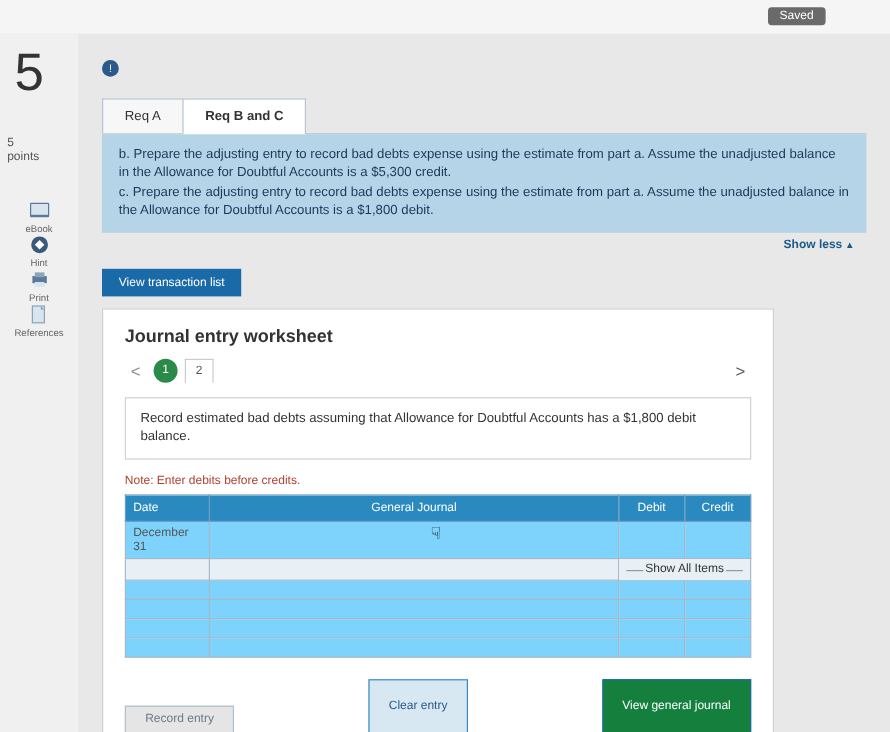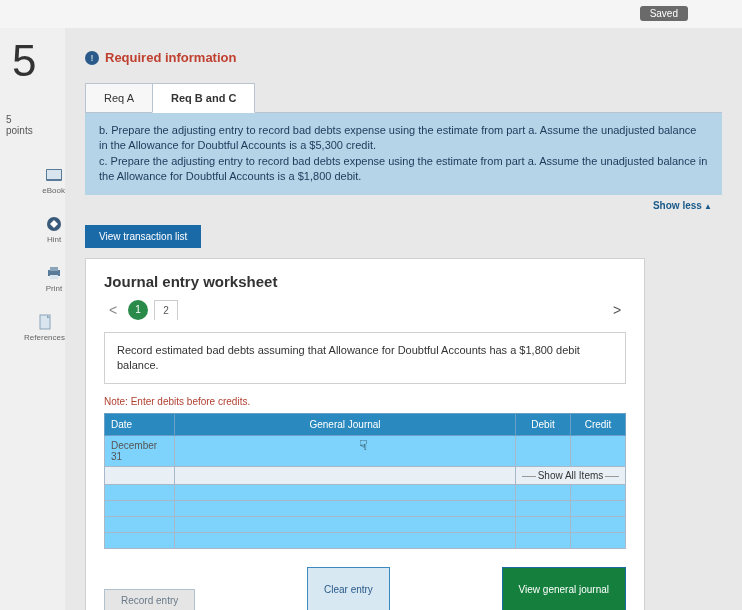--- a/index.html
+++ b/index.html
@@ -6,21 +6,21 @@
   body { background: #e8e8e8; width: 742px; height: 610px; overflow: hidden; position: relative; }
   
   .top-bar { height: 28px; background: #f5f5f5; position: relative; }
   .saved-badge { position: absolute; right: 54px; top: 6px; background: #6a6a6a; color: #fff; font-size: 10px; padding: 2px 10px; border-radius: 3px; }
   
   .left-col { position: absolute; left: 0; top: 28px; width: 65px; height: 582px; background: #f0f0f0; }
   .q-num { font-size: 44px; font-weight: 400; color: #333; padding: 8px 0 0 12px; }
   .pts-block { margin-top: 28px; font-size: 10px; color: #555; text-align: left; padding-left: 6px; }
   .pts-block .v { display: block; }
   
-  .tool-col { margin-top: 30px; display: flex; flex-direction: column; align-items: flex-end; gap: 20px; }
+  .tool-col { margin-top: 30px; display: flex; flex-direction: column; align-items: center; }
   .tool-item { display: flex; flex-direction: column; align-items: center; font-size: 8px; color: #666; cursor: pointer; }
   .tool-icon { width: 22px; height: 18px; display: flex; align-items: center; justify-content: center; margin-bottom: 2px; }
   
   .main { position: absolute; left: 65px; top: 28px; right: 0; bottom: 0; padding: 10px 20px 0 20px; }
   
   .req-info { display: flex; align-items: center; margin: 12px 0 18px 0; }
   .req-info-dot { width: 14px; height: 14px; border-radius: 50%; background: #2a5a8a; color: #fff; font-size: 9px; display: flex; align-items: center; justify-content: center; margin-right: 6px; }
   .req-info-label { color: #c04030; font-size: 13px; font-weight: bold; }
   
   .tabs { display: flex; border-bottom: 1px solid #b8c5d0; }
@@ -116,21 +116,20 @@
           </svg>
       </span>
       <span>References</span>
     </div>
   </div>
 </div>
 
 <div class="main">
   <div class="req-info">
     <div class="req-info-dot">!</div>
-    <div class="req-info-label">Required information</div>
   </div>
 
   <div class="tabs">
     <div class="tab">Req A</div>
     <div class="tab active">Req B and C</div>
   </div>
 
   <div class="instr-box">
     <div>b. Prepare the adjusting entry to record bad debts expense using the estimate from part a. Assume the unadjusted balance in the Allowance for Doubtful Accounts is a $5,300 credit.</div>
     <div>c. Prepare the adjusting entry to record bad debts expense using the estimate from part a. Assume the unadjusted balance in the Allowance for Doubtful Accounts is a $1,800 debit.</div>

